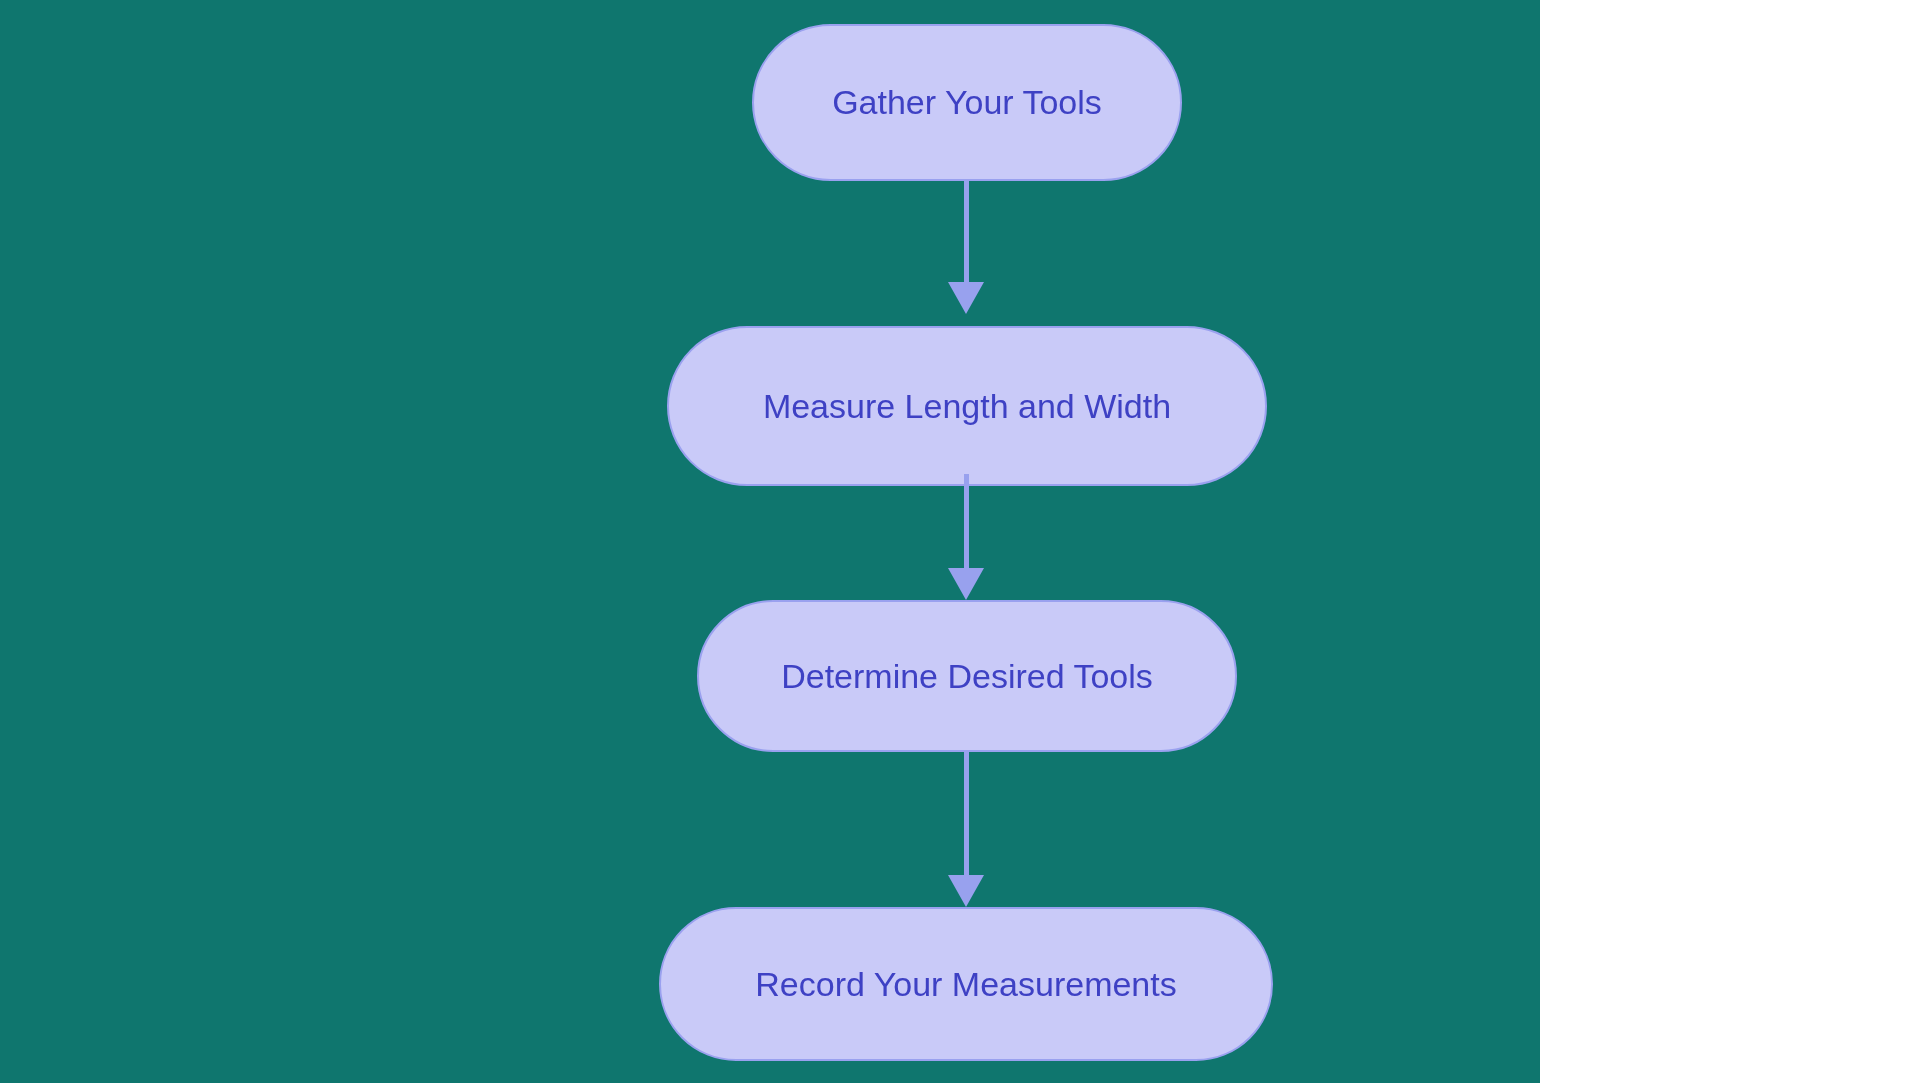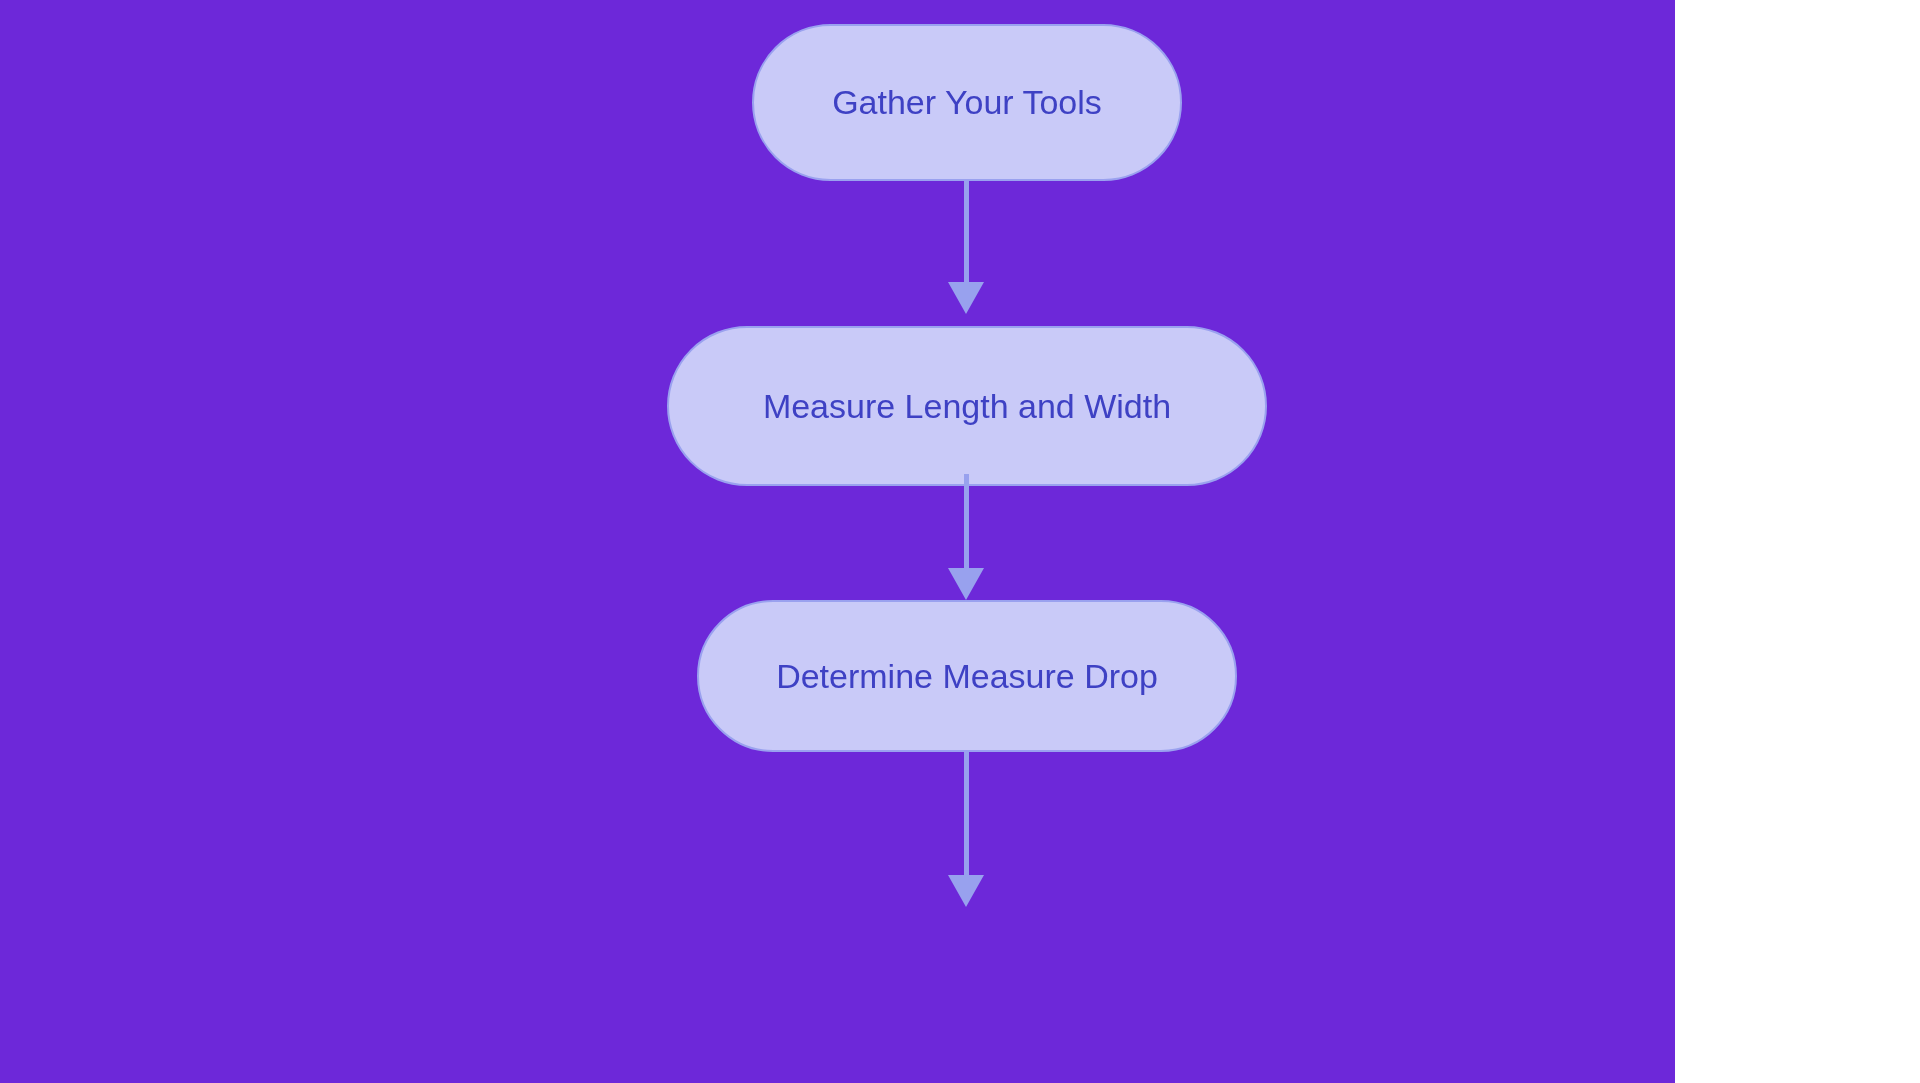--- a/index.html
+++ b/index.html
@@ -2,23 +2,23 @@
 <html><head>
   <meta charset="utf-8">
   <style>
     html, body {
       margin: 0;
       padding: 0;
       background: #ffffff;
     }
     .canvas {
       position: relative;
-      width: 1675px;
+      width: 1540px;
       height: 1083px;
-      background: #6d28d9;
+      background: #0f766e;
       overflow: hidden;
       font-family: "Liberation Sans", sans-serif;
     }
     .node {
       position: absolute;
       box-sizing: border-box;
       background: #c9caf8;
       border: 2.5px solid #9aa1ef;
       border-radius: 82px;
       display: flex;
@@ -75,22 +75,25 @@
   <div class="node node-2">
     <span>Measure Length and Width</span>
   </div>
 
   <div class="arrow arrow-2">
     <div class="shaft"></div>
     <div class="head"></div>
   </div>
 
   <div class="node node-3">
-    <span>Determine Measure Drop</span>
+    <span>Determine Desired Tools</span>
   </div>
 
   <div class="arrow arrow-3">
     <div class="shaft"></div>
     <div class="head"></div>
   </div>
 
+  <div class="node node-4">
+    <span>Record Your Measurements</span>
+  </div>
 
 </div>
 
 </body></html>

